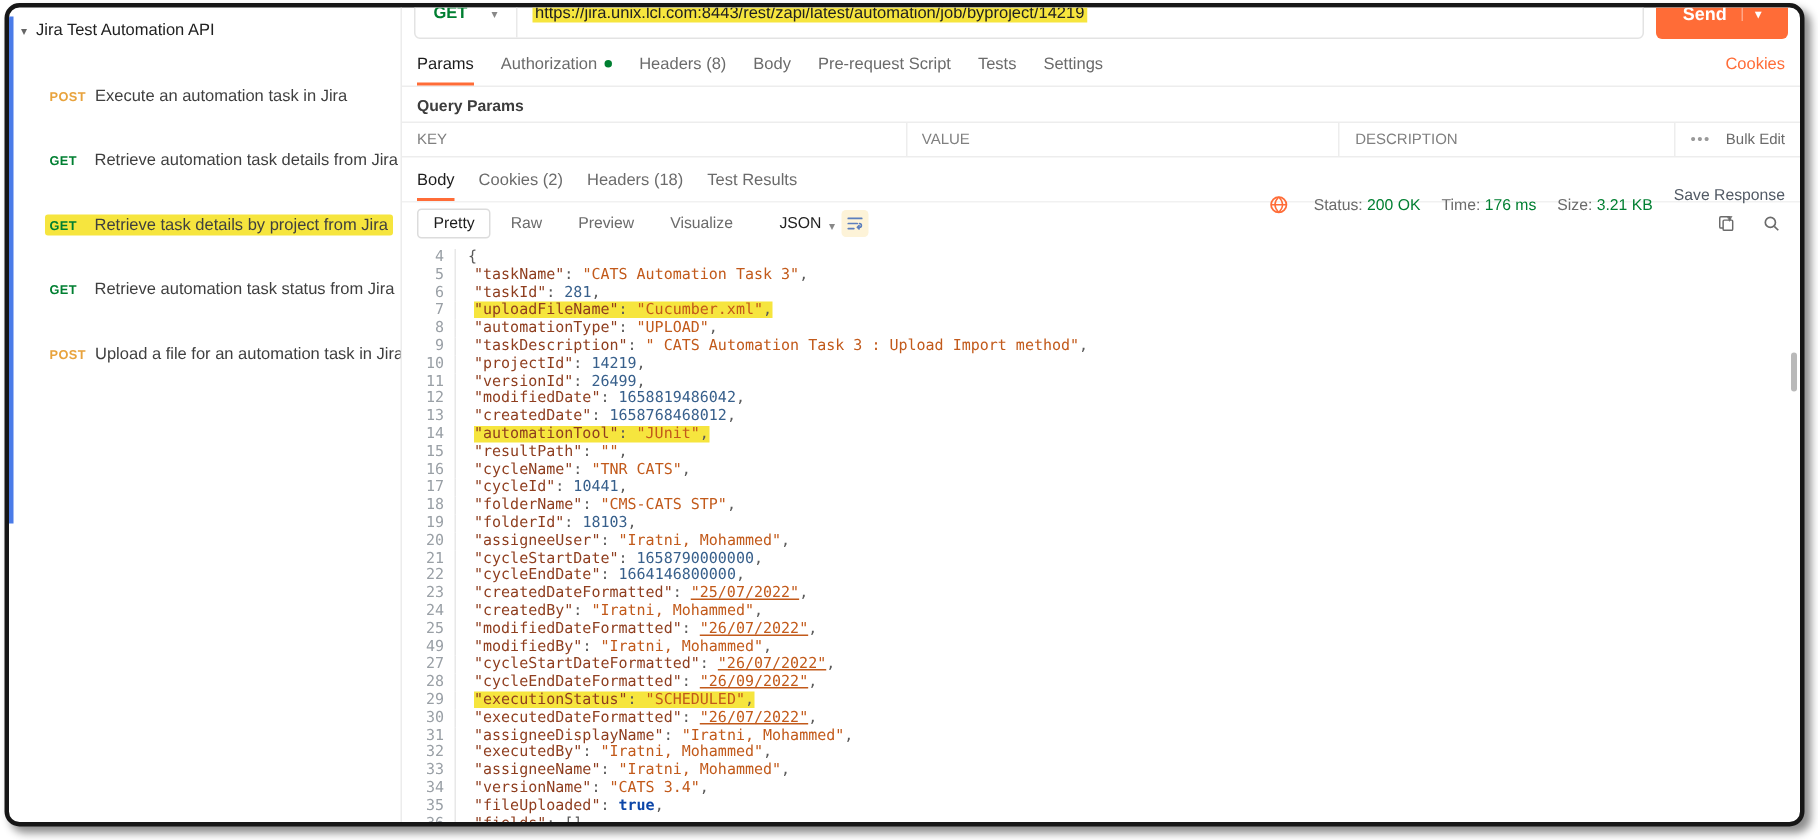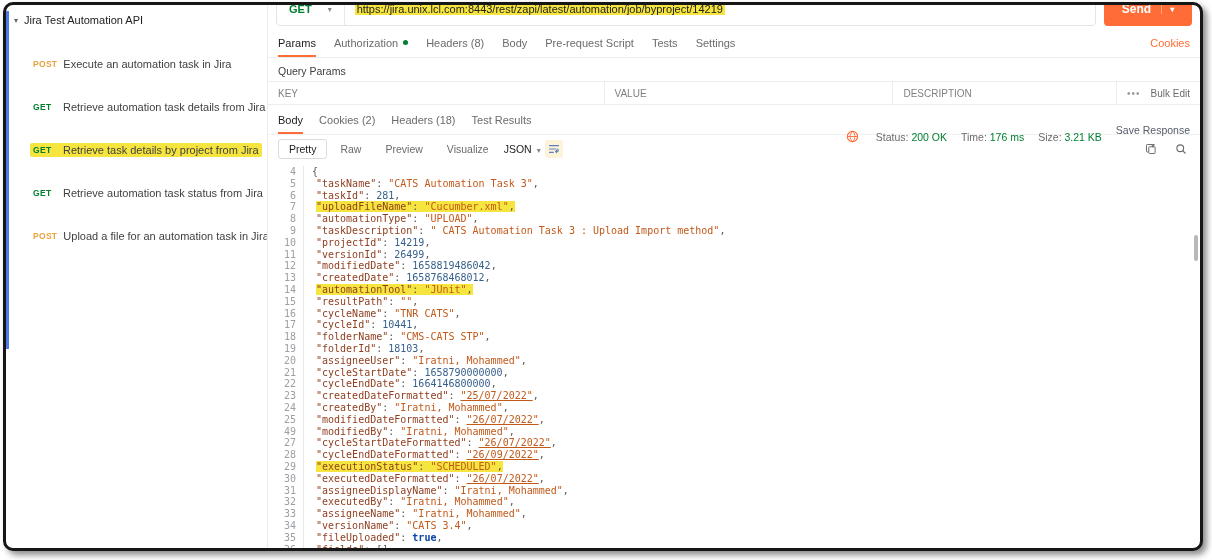--- a/index.html
+++ b/index.html
@@ -40,21 +40,21 @@
   .send-btn .send-split { margin-left:10px; padding-left:8px; border-left:1px solid rgba(255,255,255,.4); font-size:8px; }
 
   
   .tabs-row { height:30px; flex:none; display:flex; align-items:center; gap:18px; padding:0 10px; border-bottom:1px solid #ededed; }
   .tab { position:relative; font-size:11px; color:#6b6b6b; height:100%; display:flex; align-items:center; gap:5px; cursor:pointer; white-space:nowrap; }
   .tab.active { color:#1c1c1c; }
   .tab.active::after { content:""; position:absolute; left:0; right:0; bottom:0; height:2px; background:var(--accent); }
   .dot { width:5px; height:5px; border-radius:50%; background:var(--get); display:inline-block; }
   .cookies-link { margin-left:auto; font-size:11px; color:var(--accent); cursor:pointer; }
 
-  .qp-label { flex:none; padding:7px 20px 4px 10px; font-size:10.5px; font-weight:normal; color:#3d3d3d; }
+  .qp-label { flex:none; padding:7px 20px 4px 10px; font-size:10.5px; font-weight:bold; color:#3d3d3d; }
 
   
   .param-table { flex:none; height:24px; display:flex; align-items:stretch; border-top:1px solid #ededed; border-bottom:1px solid #ededed; font-size:10px; color:#808080; }
   .pt-cell { display:flex; align-items:center; padding-left:10px; }
   .pt-key { width:36%; }
   .pt-value { width:31%; border-left:1px solid #ededed; }
   .pt-desc { flex:1; border-left:1px solid #ededed; }
   .pt-actions { flex:none; display:flex; align-items:center; gap:10px; padding:0 10px; border-left:1px solid #ededed; color:#6b6b6b; }
   .pt-actions .more { letter-spacing:1px; color:#9a9a9a; cursor:pointer; }
   .pt-actions .bulk { cursor:pointer; font-size:10px; }
@@ -65,21 +65,21 @@
   .resp-stats { margin-left:auto; display:flex; align-items:center; gap:14px; font-size:10.5px; white-space:nowrap;margin-top:34px; }
   .stat-label { color:#6b6b6b; }
   .stat-val { color:var(--get); }
   .save-resp { display:flex; align-items:center; gap:5px; color:#535b66; cursor:pointer; font-size:10.5px;flex-direction:column; }
   .save-resp .chev { font-size:8px; color:#888; }
 
   
   .view-bar { flex:none; height:28px; display:flex; align-items:center; gap:4px; padding:0 10px; }
   .vtab { padding:3px 10px; font-size:10.5px; color:#6b6b6b; border:1px solid transparent; border-radius:3px; cursor:pointer; }
   .vtab.active { border-color:#dcdcdc; color:#1c1c1c; background:#fff; }
-  .fmt-select { margin-left:0; display:flex; align-items:flex-end; gap:5px; font-size:10.5px; color:#212121; cursor:pointer; }
+  .fmt-select { margin-left:16px; display:flex; align-items:flex-end; gap:5px; font-size:10.5px; color:#212121; cursor:pointer; }
   .fmt-select .chev { font-size:8px; color:#888; }
   .icon-btn { display:inline-flex; align-items:center; justify-content:center; width:18px; height:18px; cursor:pointer; border-radius:3px; }
   .wrap-btn { background:#fdf3d8; }
   .right-icons { margin-left:auto; display:flex; gap:12px; }
 
   
   .code-area { flex:1; overflow:hidden; position:relative; padding-top:3px;
                font-family:"DejaVu Sans Mono",monospace; font-size:10px; line-height:11.8px; }
   .crow { display:flex; height:11.8px; }
   .ln { flex:none; width:36px; text-align:right; padding-right:7px; color:#9aa0a6; border-right:1px solid #e8e8e8; }

